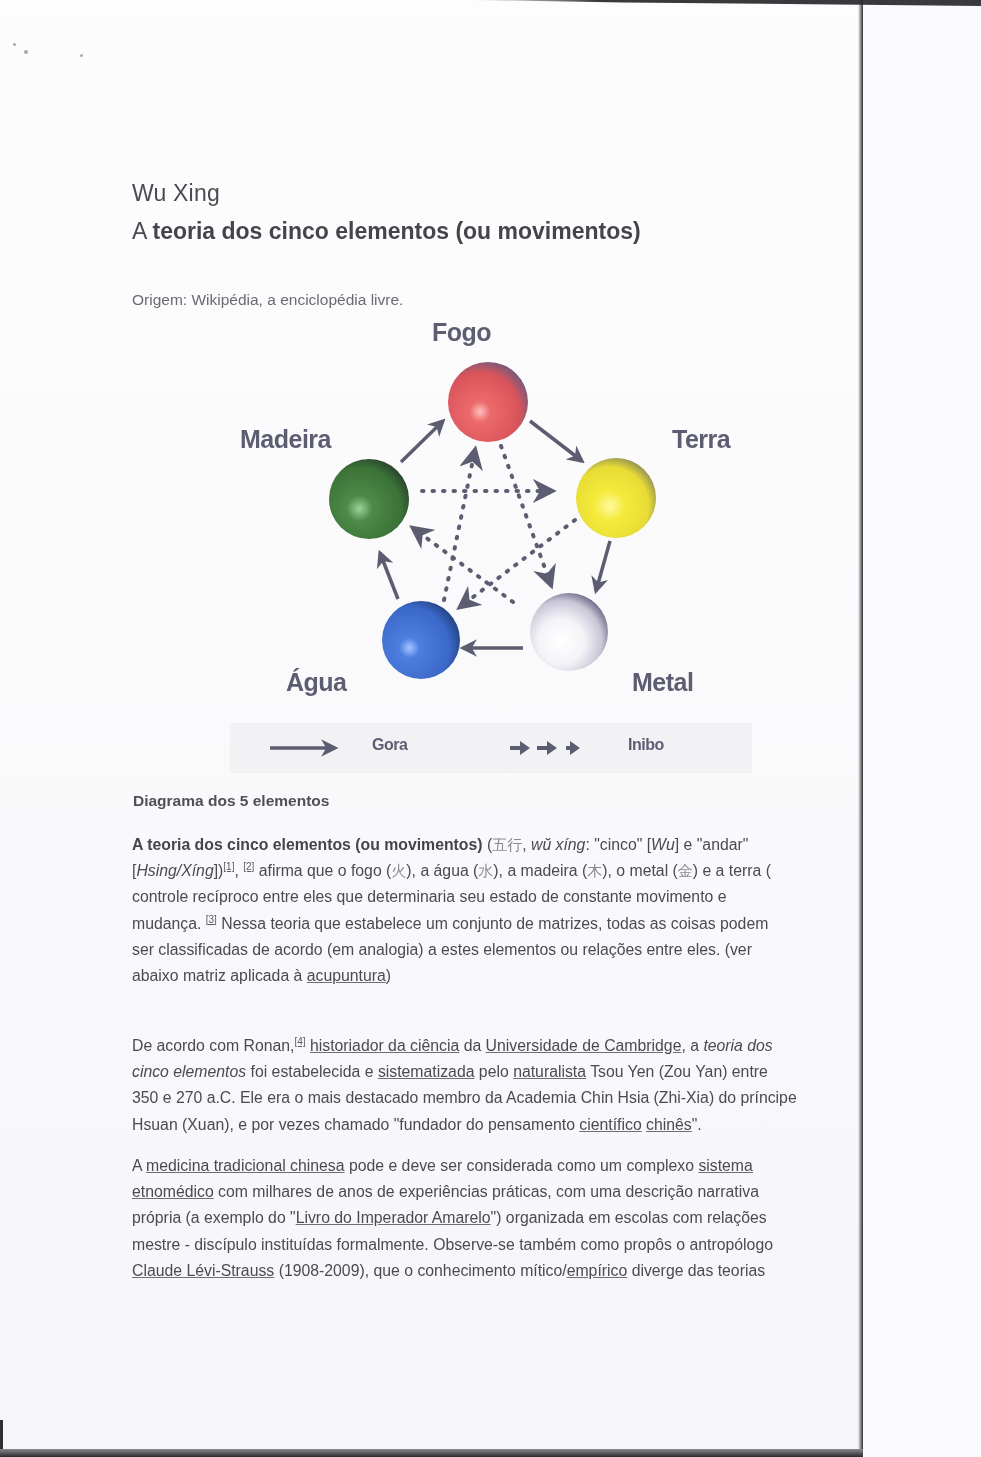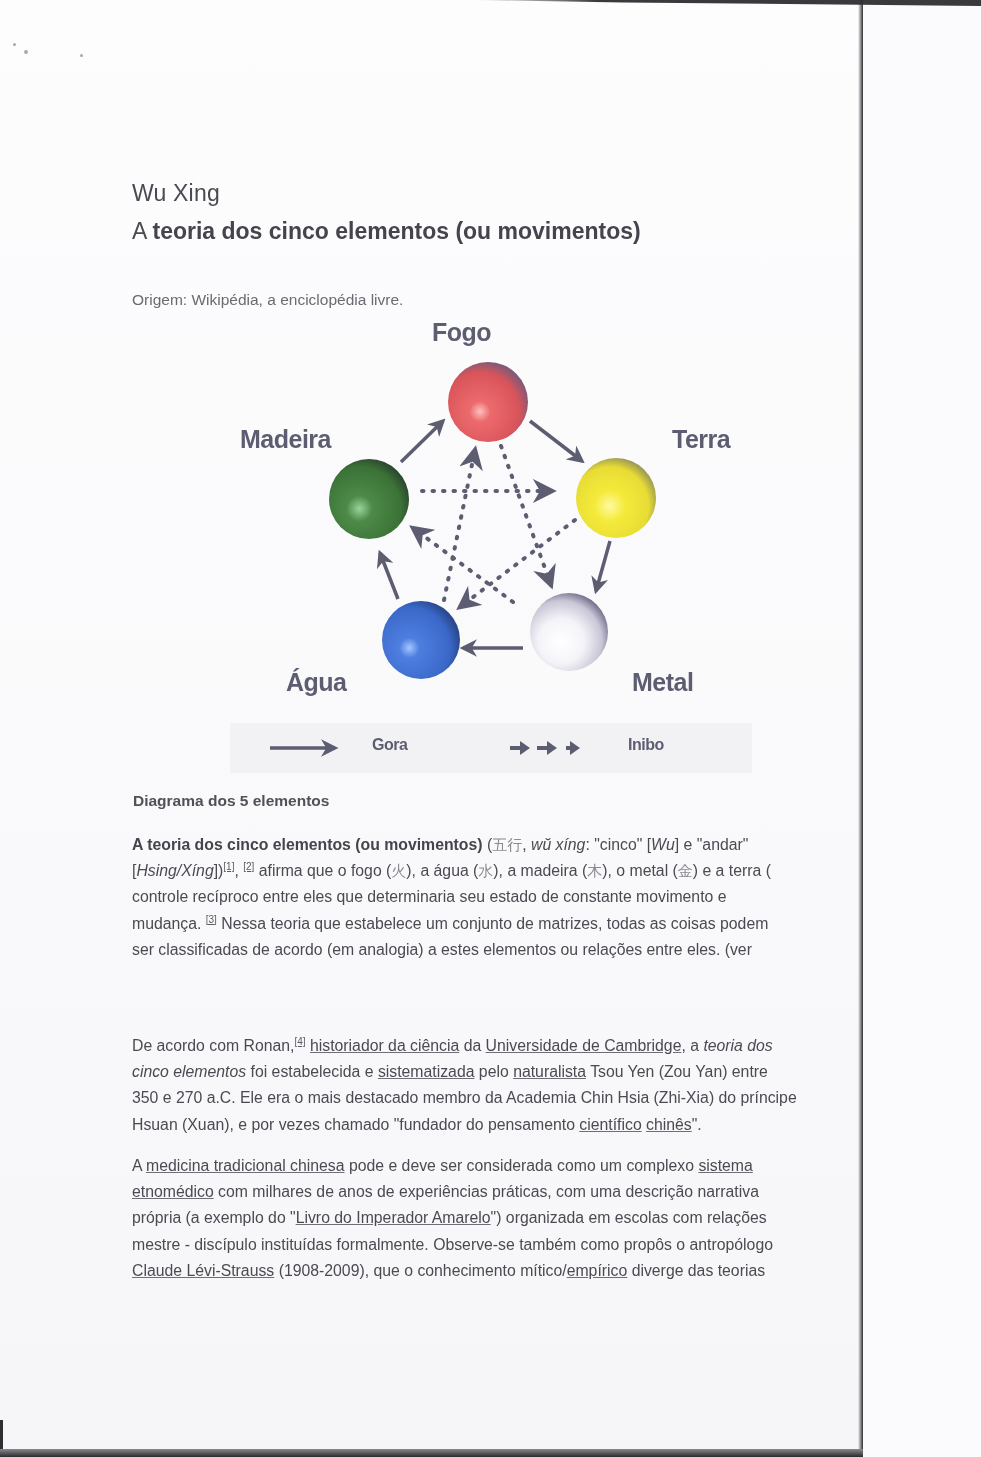--- a/index.html
+++ b/index.html
@@ -183,20 +183,21 @@
   </div>
 
   <div class="caption">Diagrama dos 5 elementos</div>
 
   <div class="para" style="top:832px;">
     <span class="line"><b>A teoria dos cinco elementos (ou movimentos)</b><span> (</span><span class="cjk">五行</span><span>, </span><i>wŭ xíng</i><span>: "cinco" [</span><i>Wu</i><span>] e "andar"</span></span>
     <span class="line"><span>[</span><i>Hsing/Xíng</i><span>])</span><sup>[1]</sup><span>, </span><sup>[2]</sup><span> afirma que o fogo (</span><span class="cjk">火</span><span>), a água (</span><span class="cjk">水</span><span>), a madeira (</span><span class="cjk">木</span><span>), o metal (</span><span class="cjk">金</span><span>) e a terra (</span></span>
     <span class="line"><span>controle recíproco entre eles que determinaria seu estado de constante movimento e</span></span>
     <span class="line"><span>mudança. </span><sup>[3]</sup><span> Nessa teoria que estabelece um conjunto de matrizes, todas as coisas podem</span></span>
     <span class="line"><span>ser classificadas de acordo (em analogia) a estes elementos ou relações entre eles. (ver</span></span>
+    <span class="line"><span>abaixo matriz aplicada à </span><u>acupuntura</u><span>)</span></span>
   </div>
 
   <div class="para" style="top:1033px;">
     <span class="line"><span>De acordo com Ronan,</span><sup>[4]</sup><span> </span><u>historiador da ciência</u><span> da </span><u>Universidade de Cambridge</u><span>, a </span><i>teoria dos</i></span>
     <span class="line"><i>cinco elementos</i><span> foi estabelecida e </span><u>sistematizada</u><span> pelo </span><u>naturalista</u><span> Tsou Yen (Zou Yan) entre</span></span>
     <span class="line"><span>350 e 270 a.C. Ele era o mais destacado membro da Academia Chin Hsia (Zhi-Xia) do príncipe</span></span>
     <span class="line"><span>Hsuan (Xuan), e por vezes chamado "fundador do pensamento </span><u>científico</u><span> </span><u>chinês</u><span>".</span></span>
   </div>
 
   <div class="para" style="top:1153px;">

